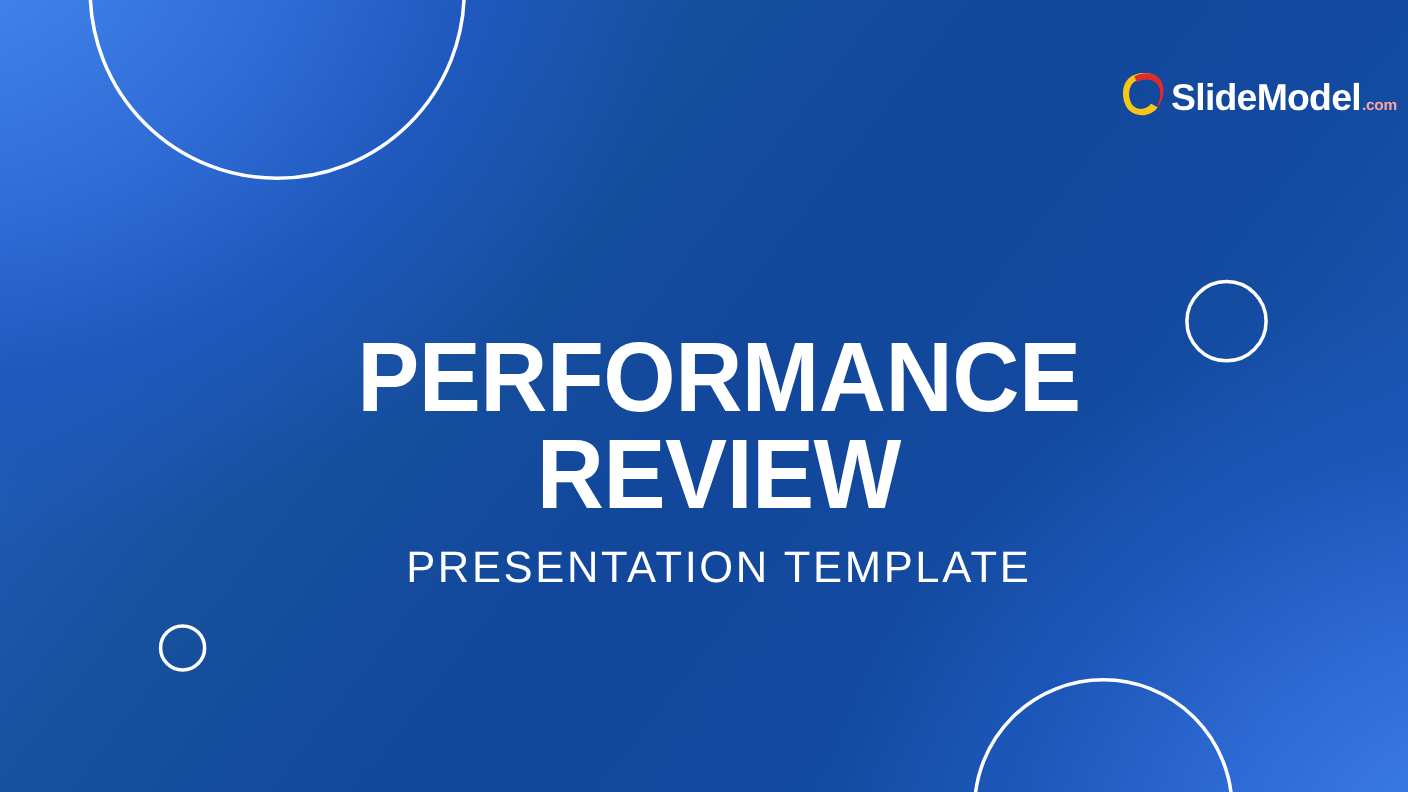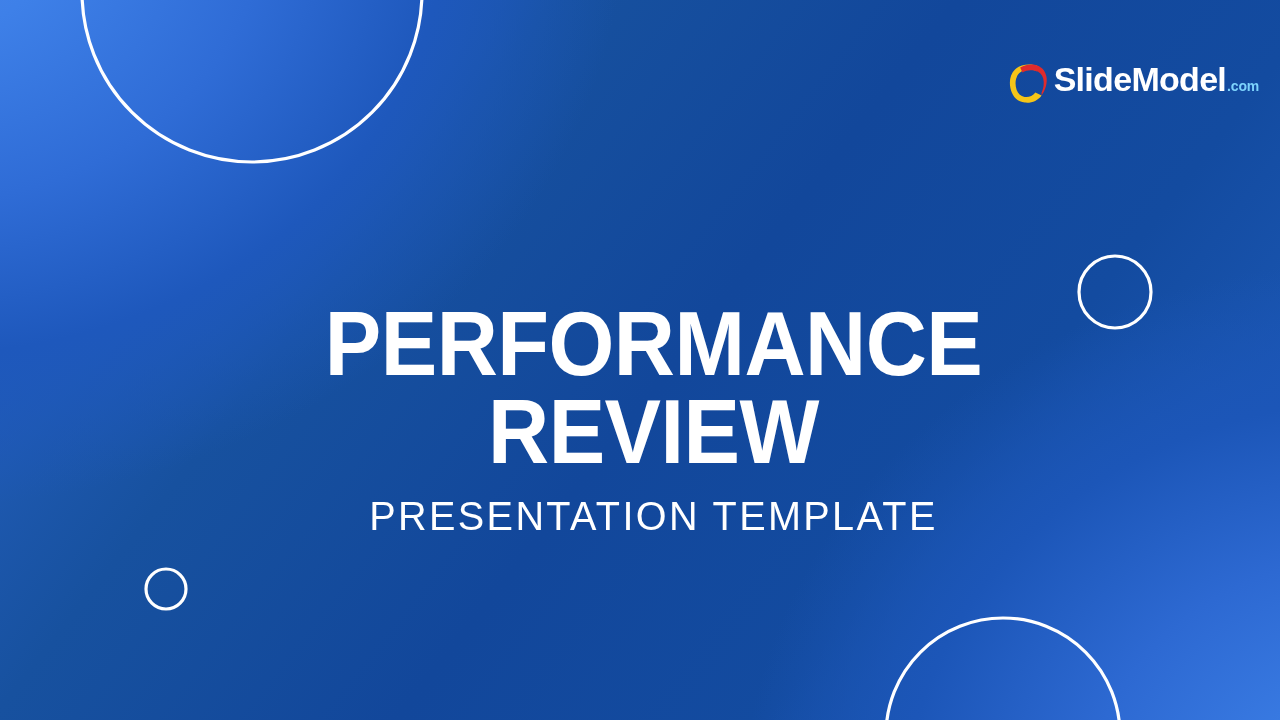--- a/index.html
+++ b/index.html
@@ -37,23 +37,23 @@
   .deco-layer {
     position: absolute;
     inset: 0;
     pointer-events: none;
   }
 
   
   .logo {
     position: absolute;
     top: 62px;
-    right: 21px;
+    right: 10px;
     display: flex;
-    align-items: flex-start;
+    align-items: flex-end;
     gap: 6px;
     height: 44px;
   }
   .logo-mark {
     width: 40px;
     height: 42px;
     flex: none;
     display: block;
   }
   .logo-wordmark {
@@ -67,21 +67,21 @@
     letter-spacing: -0.7px;
     line-height: 1;
     color: #ffffff;
   }
   .logo-tld {
     font-size: 14px;
     font-weight: bold;
     letter-spacing: -0.2px;
     line-height: 1;
     margin-left: 1px;
-    color: #7dd3fc;
+    color: #fca5a5;
   }
 
   
   .title-block {
     position: absolute;
     left: 0;
     right: 0;
     top: 300px;
     text-align: center;
     padding-left: 27px;

